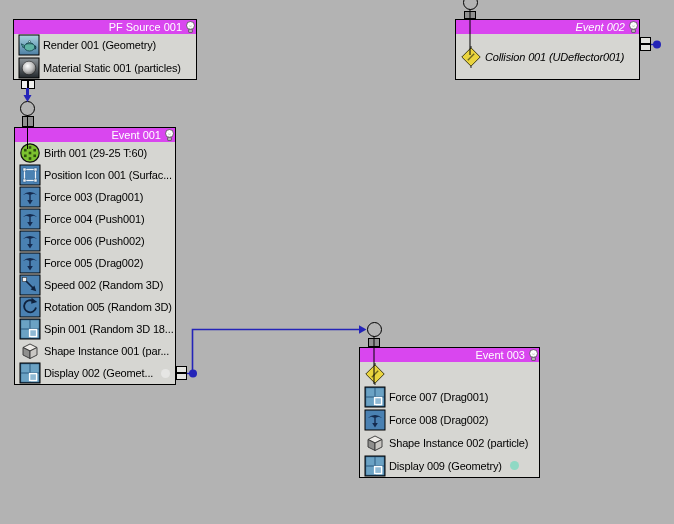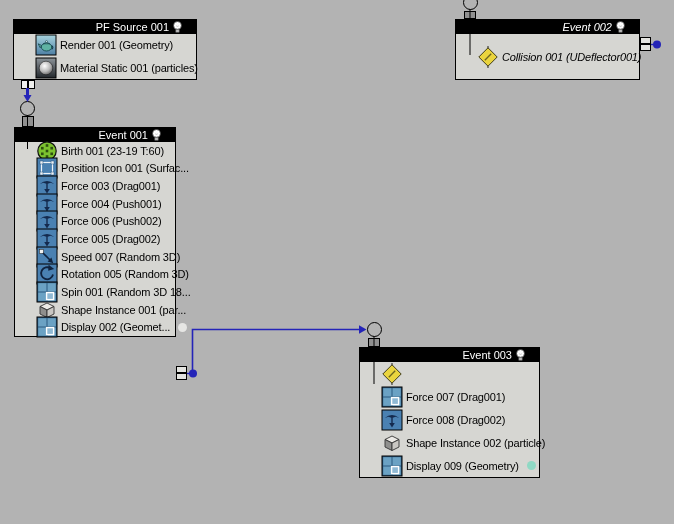--- a/index.html
+++ b/index.html
@@ -5,31 +5,31 @@
   html,body{margin:0;padding:0;}
   body{
     width:674px;height:524px;position:relative;overflow:hidden;
     background:#b3b3b3;
     font-family:"Liberation Sans",sans-serif;
   }
   
   .node{position:absolute;background:#d6d6d2;border:1px solid #000;
         box-sizing:border-box;display:flex;flex-direction:column;z-index:1;}
   #node-pf  {left:13px; top:19px;  width:184px; height:61px;}
-  #node-e001{left:14px; top:127px; width:162px; height:210px;}
+  #node-e001{left:14px; top:127px; width:162px; height:258px;}
   #node-e002{left:455px;top:19px;  width:185px; height:61px;font-style:italic;}
   #node-e003{left:359px;top:347px; width:181px; height:131px;}
 
-  .titlebar{height:14px;min-height:14px;background:#000000;display:flex;
-            align-items:center;justify-content:flex-end;padding:0 13px;gap:3px;}
+  .titlebar{height:14px;min-height:14px;background:#d946ef;display:flex;
+            align-items:center;justify-content:flex-end;padding:0 0;gap:3px;}
   .title{color:#fff;font-size:11px;line-height:14px;white-space:nowrap;}
   .bulb{width:11px;height:13px;display:flex;align-items:center;}
 
   .rows{flex:1;display:flex;flex-direction:column;min-height:0;}
-  .row{flex:1;display:flex;align-items:center;padding-left:20px;min-height:0;position:relative;}
+  .row{flex:1;display:flex;align-items:center;padding-left:3px;min-height:0;position:relative;}
   .icon-box{width:24px;min-width:24px;height:22px;display:flex;align-items:center;justify-content:center;}
   .ic{width:22px;height:22px;}
   .label{font-size:11px;color:#000;margin-left:2px;white-space:nowrap;letter-spacing:-0.15px;}
   .status-dot{width:9px;height:9px;border-radius:50%;margin-left:8px;flex:none;}
 
   
   .in-circle{position:absolute;width:13px;height:13px;border:1px solid #000;
              border-radius:50%;background:#b3b3b3;z-index:5;}
   #circle-e001{left:20px;top:101px;}
   #circle-e002{left:463px;top:-5px;}
@@ -201,21 +201,21 @@
         </svg>
       </span>
   </div>
   <div class="rows">
     <div class="row">
       <span class="icon-box">
           <svg class="ic" viewBox="0 0 22 22">
             <use href="#i-birth"></use>
           </svg>
         </span>
-      <span class="label">Birth 001 (23-19 T:60)</span>
+      <span class="label">Birth 001 (29-25 T:60)</span>
     </div>
     <div class="row">
       <span class="icon-box">
           <svg class="ic" viewBox="0 0 22 22">
             <use href="#i-position"></use>
           </svg>
         </span>
       <span class="label">Position Icon 001 (Surfac...</span>
     </div>
     <div class="row">
@@ -249,21 +249,21 @@
           </svg>
         </span>
       <span class="label">Force 005 (Drag002)</span>
     </div>
     <div class="row">
       <span class="icon-box">
           <svg class="ic" viewBox="0 0 22 22">
             <use href="#i-speed"></use>
           </svg>
         </span>
-      <span class="label">Speed 007 (Random 3D)</span>
+      <span class="label">Speed 002 (Random 3D)</span>
     </div>
     <div class="row">
       <span class="icon-box">
           <svg class="ic" viewBox="0 0 22 22">
             <use href="#i-rotation"></use>
           </svg>
         </span>
       <span class="label">Rotation 005 (Random 3D)</span>
     </div>
     <div class="row">

